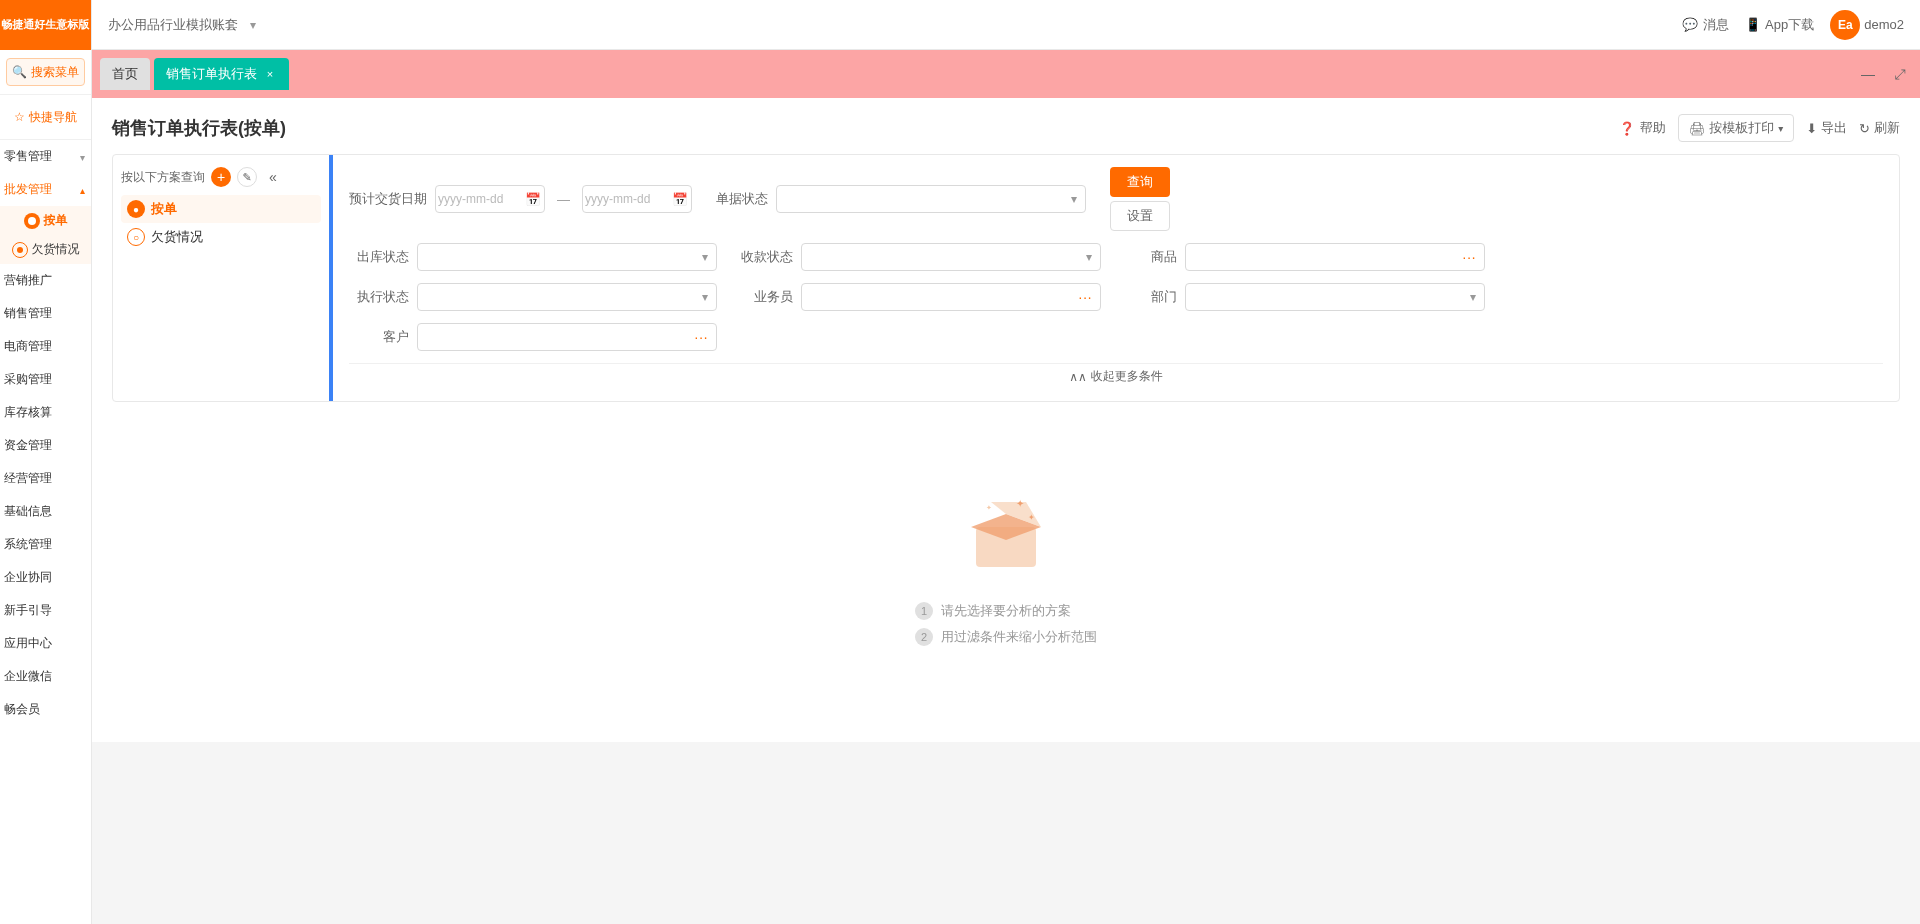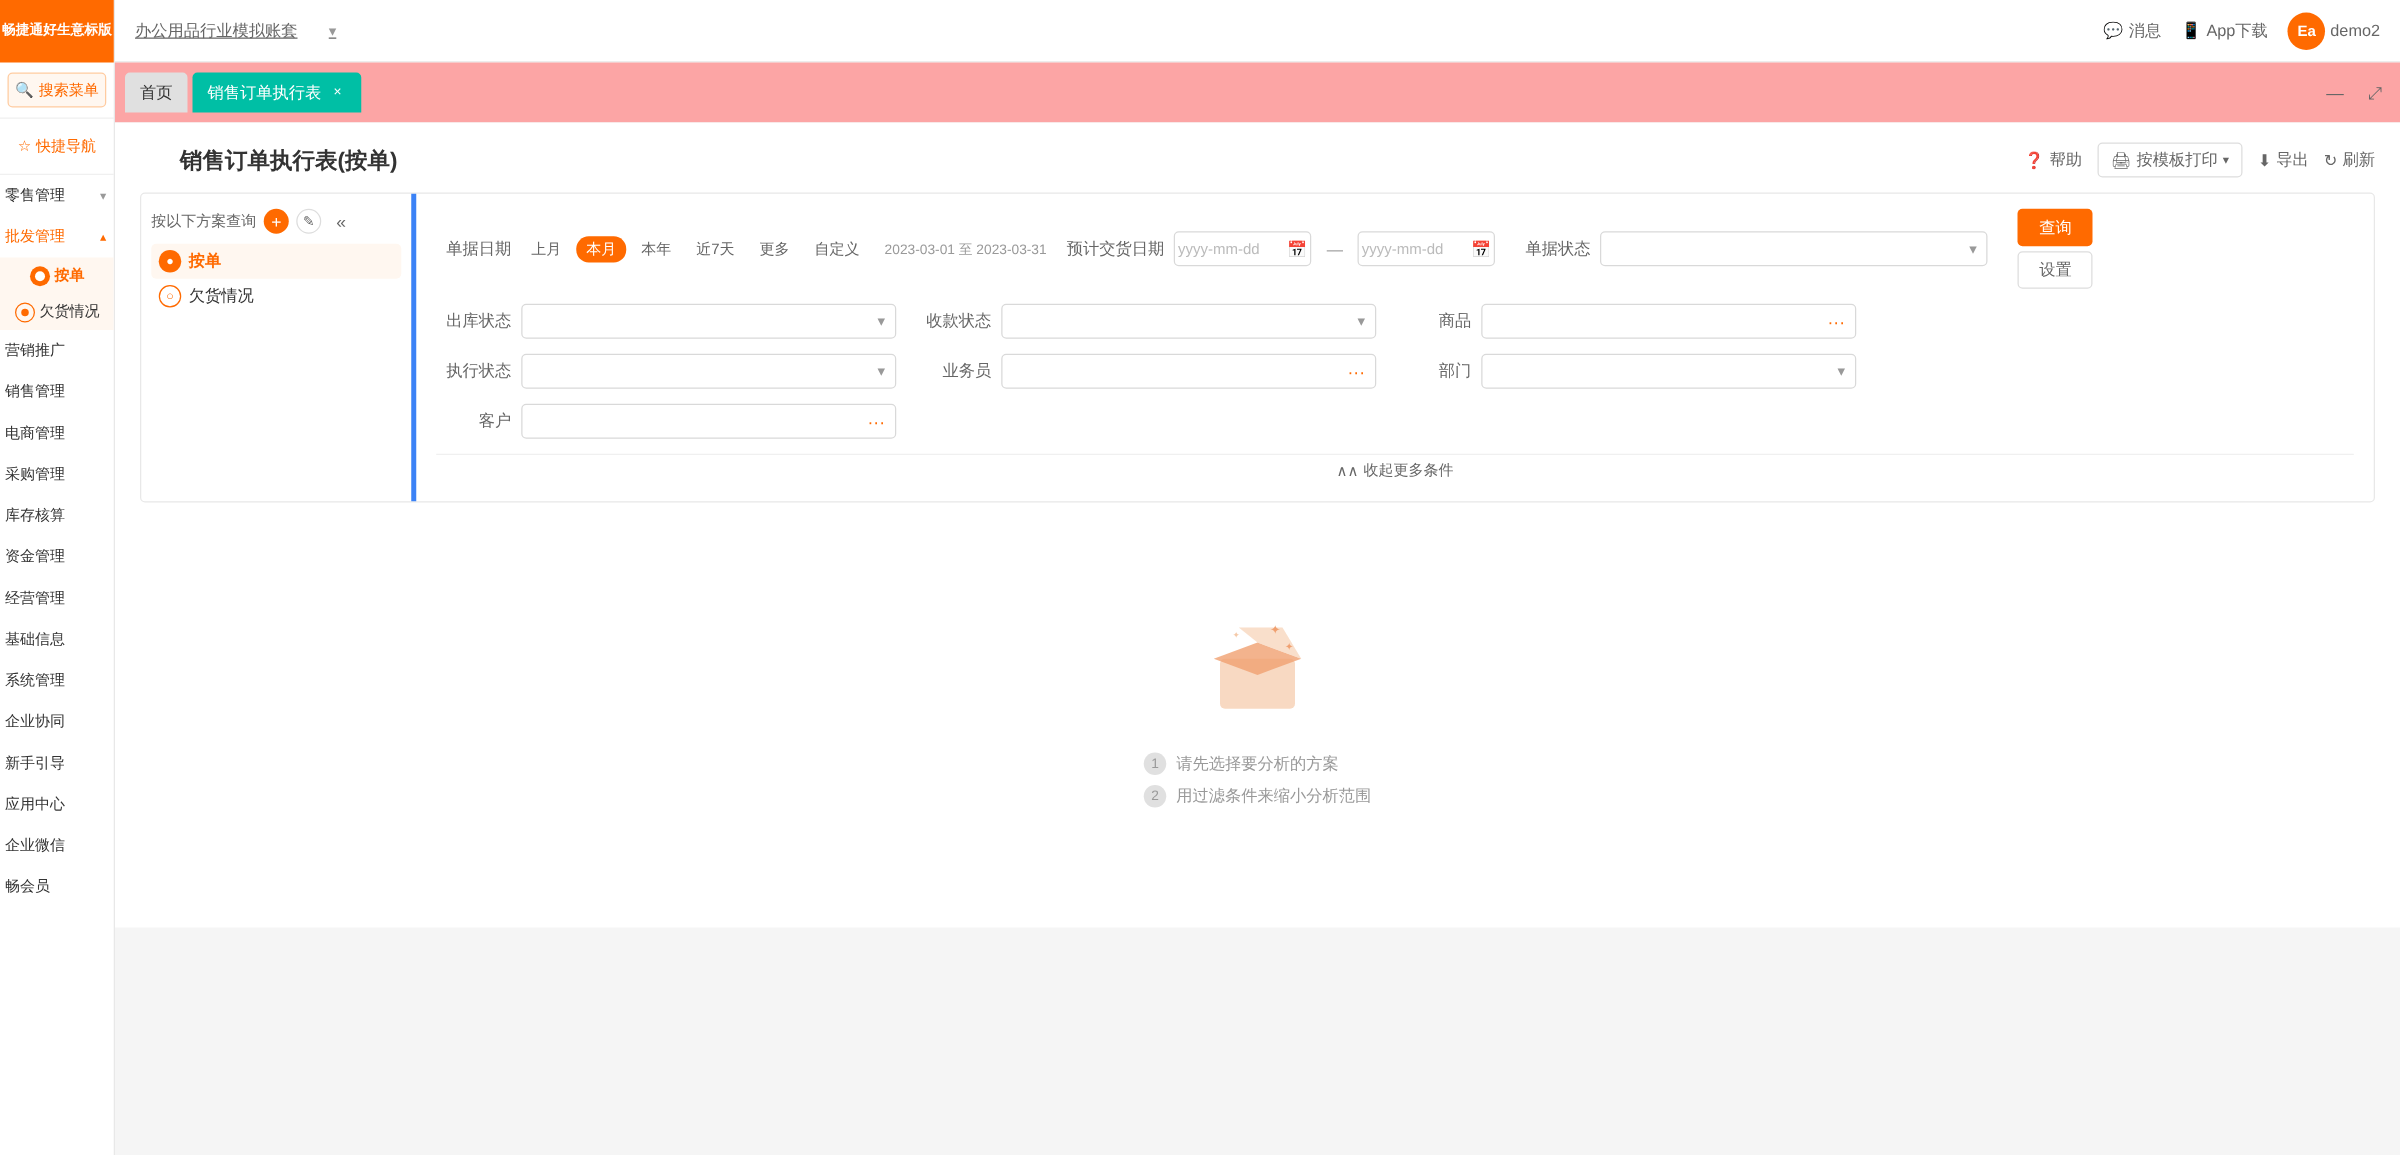--- a/index.html
+++ b/index.html
@@ -23,42 +23,42 @@
     .sidebar-submenu-item.active .sidebar-submenu-label { color: #ff6a00; font-weight: bold; }
     .sidebar-submenu-icon { width: 16px; height: 16px; border-radius: 50%; background: #ff6a00; display: flex; align-items: center; justify-content: center; margin-right: 4px; }
     .sidebar-submenu-icon svg { width: 10px; height: 10px; fill: #fff; }
     .sidebar-submenu-icon2 { width: 16px; height: 16px; border-radius: 50%; border: 1.5px solid #ff6a00; display: flex; align-items: center; justify-content: center; margin-right: 4px; }
 
     
     .main { flex: 1; display: flex; flex-direction: column; height: 924px; overflow: hidden; }
 
     
     .header { height: 50px; background: #fff; display: flex; align-items: center; justify-content: space-between; padding: 0 16px; border-bottom: 1px solid #e8e8e8; flex-shrink: 0; }
-    .header-left { display: flex; align-items: center; gap: 25px; color: #666; font-size: 13px; text-decoration: underline; }
+    .header-left { display: flex; align-items: center; gap: 12px; color: #666; font-size: 13px; }
     .header-dropdown { color: #999; font-size: 12px; cursor: pointer; }
     .header-right { display: flex; align-items: center; gap: 16px; }
     .header-right-item { display: flex; align-items: center; gap: 4px; color: #666; font-size: 13px; cursor: pointer; }
     .header-avatar { width: 30px; height: 30px; border-radius: 50%; background: #ff6a00; display: flex; align-items: center; justify-content: center; overflow: hidden; }
 
     
     .tabs { height: 48px; background: #fca5a5; display: flex; align-items: center; padding: 0 8px; gap: 4px; flex-shrink: 0; }
     .tab { height: 32px; padding: 0 12px; display: flex; align-items: center; gap: 6px; border-radius: 4px 4px 0 0; cursor: pointer; font-size: 13px; }
     .tab.home { background: #e0e0e0; color: #333; }
     .tab.active { background: #00bfa5; color: #fff; }
     .tab-close { width: 14px; height: 14px; display: flex; align-items: center; justify-content: center; border-radius: 50%; font-size: 11px; cursor: pointer; }
     .tabs-right { margin-left: auto; display: flex; align-items: center; gap: 8px; }
     .tab-ctrl { width: 24px; height: 24px; display: flex; align-items: center; justify-content: center; cursor: pointer; color: #666; font-size: 14px; }
 
     
     .page { flex: 1; overflow-y: auto; background: #f5f5f5; }
     .page-inner { background: #fff; margin: 0; padding: 16px 20px; }
 
     
     .page-title-bar { display: flex; align-items: center; justify-content: space-between; margin-bottom: 12px; }
-    .page-title { font-size: 18px; font-weight: bold; color: #333; margin-left: 32px; }
+    .page-title { font-size: 18px; font-weight: bold; color: #333; }
     .page-actions { display: flex; align-items: center; gap: 12px; }
     .page-action { display: flex; align-items: center; gap: 4px; color: #666; font-size: 13px; cursor: pointer; }
     .page-action-btn { display: flex; align-items: center; gap: 4px; padding: 4px 10px; border: 1px solid #ddd; border-radius: 4px; color: #666; font-size: 13px; cursor: pointer; background: #fff; }
 
     
     .filter-area { border: 1px solid #e8e8e8; border-radius: 4px; padding: 0; background: #fff; }
     .filter-left { width: 220px; border-right: 4px solid #3b82f6; padding: 12px 8px; flex-shrink: 0; }
     .filter-left-title { font-size: 12px; color: #666; margin-bottom: 8px; display: flex; align-items: center; gap: 6px; }
     .filter-left-add { width: 20px; height: 20px; border-radius: 50%; background: #ff6a00; color: #fff; display: flex; align-items: center; justify-content: center; font-size: 14px; cursor: pointer; }
     .filter-left-ops { display: flex; align-items: center; gap: 6px; }
@@ -289,32 +289,20 @@
                 <span style="color:#ff6a00;font-size:10px;">○</span>
               </div>
               <span class="filter-item-label">欠货情况</span>
             </div>
           </div>
 
           <div class="filter-main flex-1">
 
             <div class="filter-row">
 
-              <div class="filter-group">
-                <span class="filter-label">单据日期</span>
-                <div class="date-tabs">
-                  <button class="date-tab">上月</button>
-                  <button class="date-tab active">本月</button>
-                  <button class="date-tab">本年</button>
-                  <button class="date-tab">近7天</button>
-                  <button class="date-tab">更多</button>
-                  <button class="date-tab">自定义</button>
-                </div>
-                <span style="font-size:11px;color:#999;margin-left:4px;">2023-03-01 至 2023-03-31</span>
-              </div>
 
               <div class="filter-group">
                 <span class="filter-label">预计交货日期</span>
                 <div class="date-input">
                   <span style="color:#bbb;font-size:12px;">yyyy-mm-dd</span>
                   <span class="date-input-icon" style="margin-left:auto;">📅</span>
                 </div>
                 <span class="date-separator">—</span>
                 <div class="date-input">
                   <span style="color:#bbb;font-size:12px;">yyyy-mm-dd</span>

